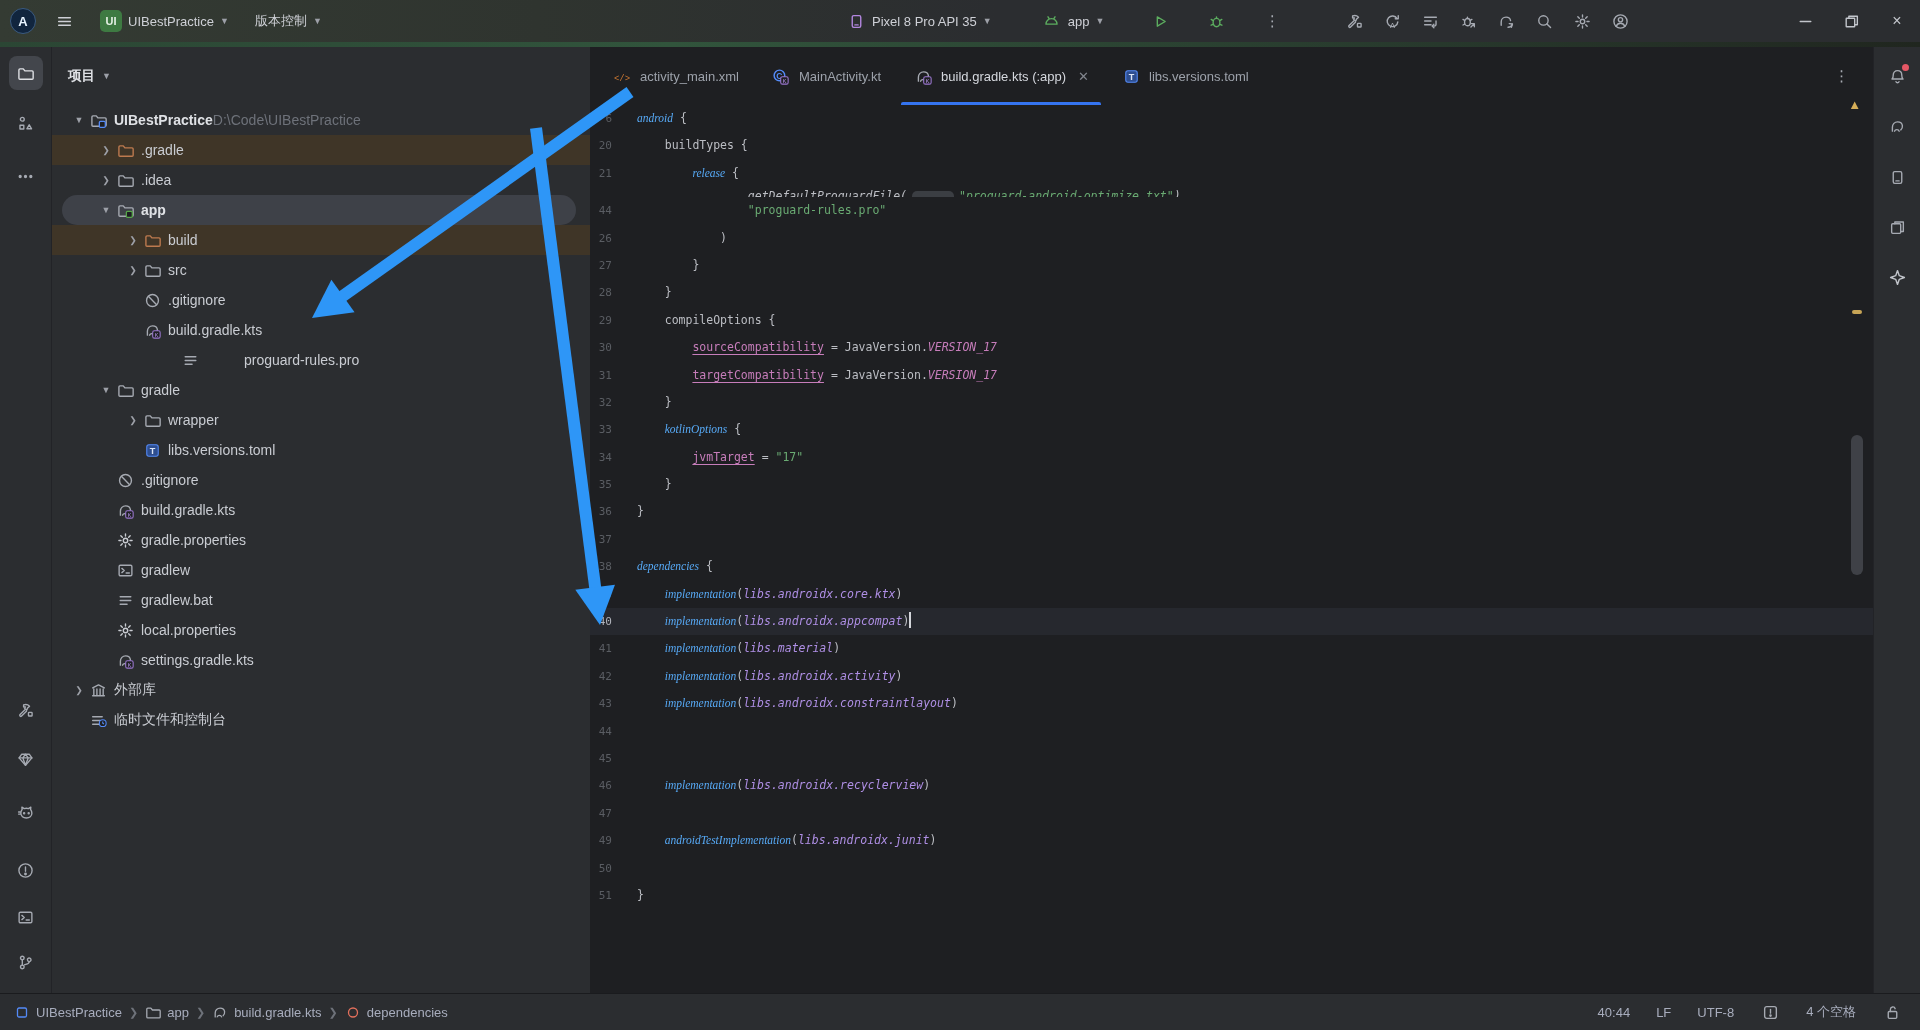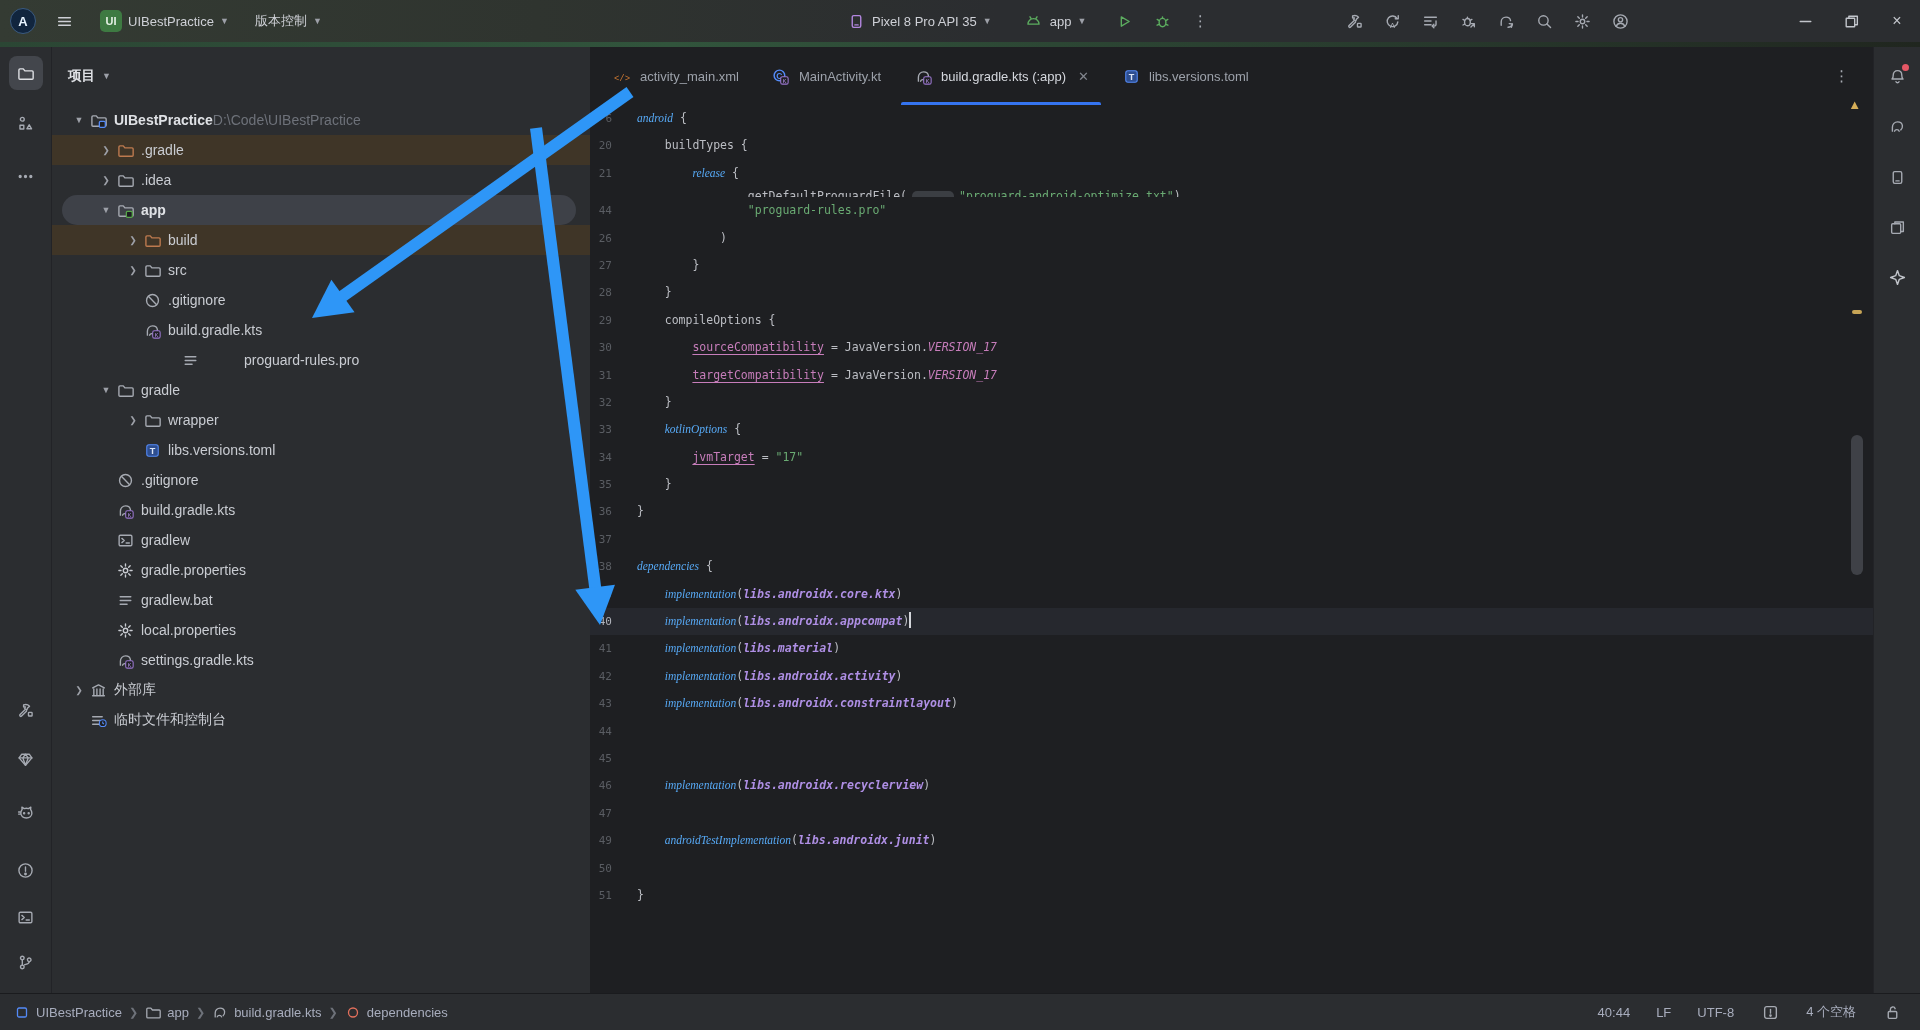--- a/index.html
+++ b/index.html
@@ -60,26 +60,26 @@
 
   .code { position:absolute; left:0; top:58px; right:0; }
   .crow { display:flex; height:27.4px; line-height:27.4px;
     font-family:"DejaVu Sans Mono","Liberation Mono",monospace; font-size:11.5px; }
   .crow.cur { background:#26282E; }
   .crow .ln { width:47px; padding-right:25px; text-align:right; color:#5A5D63; flex:none;
     font-size:11px; }
   .crow.cur .ln { color:#B0B3BB; }
   .crow pre { margin:0; white-space:pre; font:inherit; color:#BCBEC4; }
   .crow.clip { height:10px; overflow:hidden; }
-  .crow.clip .inner { margin-top:-4px; display:flex; width:100%; }
+  .crow.clip .inner { margin-top:-4px; display:flex; width:100%;font-style:italic; }
   .tk-k { color:#57AAF7; font-style:italic;font-family:Liberation Serif, serif; }
   .tk-s { color:#6AAB73; }
   .tk-pr { color:#C77DBB; font-style:italic; }
   .tk-u { color:#C77DBB; text-decoration:underline; text-underline-offset:3px; }
-  .tk-a { color:#AF8FE5; font-style:italic;font-weight:bold; }
+  .tk-a { color:#AF8FE5; font-style:italic; }
   .fold-pill { display:inline-block; width:42px; height:11px; background:#3B3E43; border-radius:5px;
     vertical-align:middle; margin:0 5px; }
   .caret { display:inline-block; width:1.5px; height:16px; background:#D3D5DA; vertical-align:-3px; }
 
   .vscroll-thumb { position:absolute; width:12px; border-radius:6px; background:#45484E; opacity:.85; }
   .stripe-mark { position:absolute; width:10px; height:4px; border-radius:2px; }
   .warn-tri { position:absolute; color:#D6AE58; font-size:13px; }
 
   
   .statusbar { position:absolute; left:0; top:993px; width:1920px; height:37px; background:#2B2D30;
@@ -111,21 +111,21 @@
       <div class="tbtn">
         <span class="ui-badge">UI</span>
         <span>UIBestPractice</span>
         <span class="chev">▼</span>
       </div>
       <div class="tbtn">
         <span>版本控制</span>
         <span class="chev">▼</span>
       </div>
     </div>
-    <div class="tb" style="left:838px; gap:2px;">
+    <div class="tb" style="left:838px; gap:20px;">
       <div class="tbtn">
         <span class="icon">
             <svg width="17" height="17" viewBox="0 0 16 16" fill="none" stroke="#B387E0" stroke-width="1.3" stroke-linecap="round" stroke-linejoin="round">
               <rect x="4" y="2.5" width="8" height="11" rx="1.4"></rect>
               <path d="M6.5 11.2h3"></path>
             </svg>
           </span>
         <span>Pixel 8 Pro API 35</span>
         <span class="chev">▼</span>
       </div>
@@ -457,36 +457,36 @@
                   <rect x="8.2" y="8.2" width="7" height="7" rx="1.6" fill="#1E1F22" stroke="#9C77D1" stroke-width="1"></rect>
                   <text x="11.7" y="13.8" font-size="5.6" fill="#B08FE0" text-anchor="middle" font-family="Liberation Sans">K</text>
                 </svg>
               </span>
             </span>
             <span>build.gradle.kts</span>
           </div>
           <div class="trow" style="padding-left: 45px;">
             <span class="tchev"></span>
             <span class="ticon">
-              <svg width="17" height="17" viewBox="0 0 16 16" fill="none" stroke="#A6AAB2" stroke-width="1.3" stroke-linecap="round" stroke-linejoin="round">
-                <rect x="2" y="3" width="12" height="10" rx="1.2"></rect>
-                <path d="M4.6 6l2.2 2-2.2 2M8.6 10.4h3"></path>
-              </svg>
-            </span>
-            <span>gradlew</span>
-          </div>
-          <div class="trow" style="padding-left: 45px;">
-            <span class="tchev"></span>
-            <span class="ticon">
               <svg width="17" height="17" viewBox="0 0 16 16" fill="none" stroke="currentColor" stroke-width="1.3" stroke-linecap="round" stroke-linejoin="round">
                 <circle cx="8" cy="8" r="2.1"></circle>
                 <path d="M8 1.8v2M8 12.2v2M1.8 8h2M12.2 8h2M3.6 3.6l1.4 1.4M11 11l1.4 1.4M12.4 3.6L11 5M5 11l-1.4 1.4"></path>
               </svg>
             </span>
             <span>gradle.properties</span>
+          </div>
+          <div class="trow" style="padding-left: 45px;">
+            <span class="tchev"></span>
+            <span class="ticon">
+              <svg width="17" height="17" viewBox="0 0 16 16" fill="none" stroke="#A6AAB2" stroke-width="1.3" stroke-linecap="round" stroke-linejoin="round">
+                <rect x="2" y="3" width="12" height="10" rx="1.2"></rect>
+                <path d="M4.6 6l2.2 2-2.2 2M8.6 10.4h3"></path>
+              </svg>
+            </span>
+            <span>gradlew</span>
           </div>
           <div class="trow" style="padding-left: 45px;">
             <span class="tchev"></span>
             <span class="ticon">
               <svg width="17" height="17" viewBox="0 0 16 16" fill="none" stroke="#A6AAB2" stroke-width="1.3" stroke-linecap="round" stroke-linejoin="round">
                 <path d="M3 4.5h10M3 8h10M3 11.5h6.5"></path>
               </svg>
             </span>
             <span>gradlew.bat</span>
           </div>

